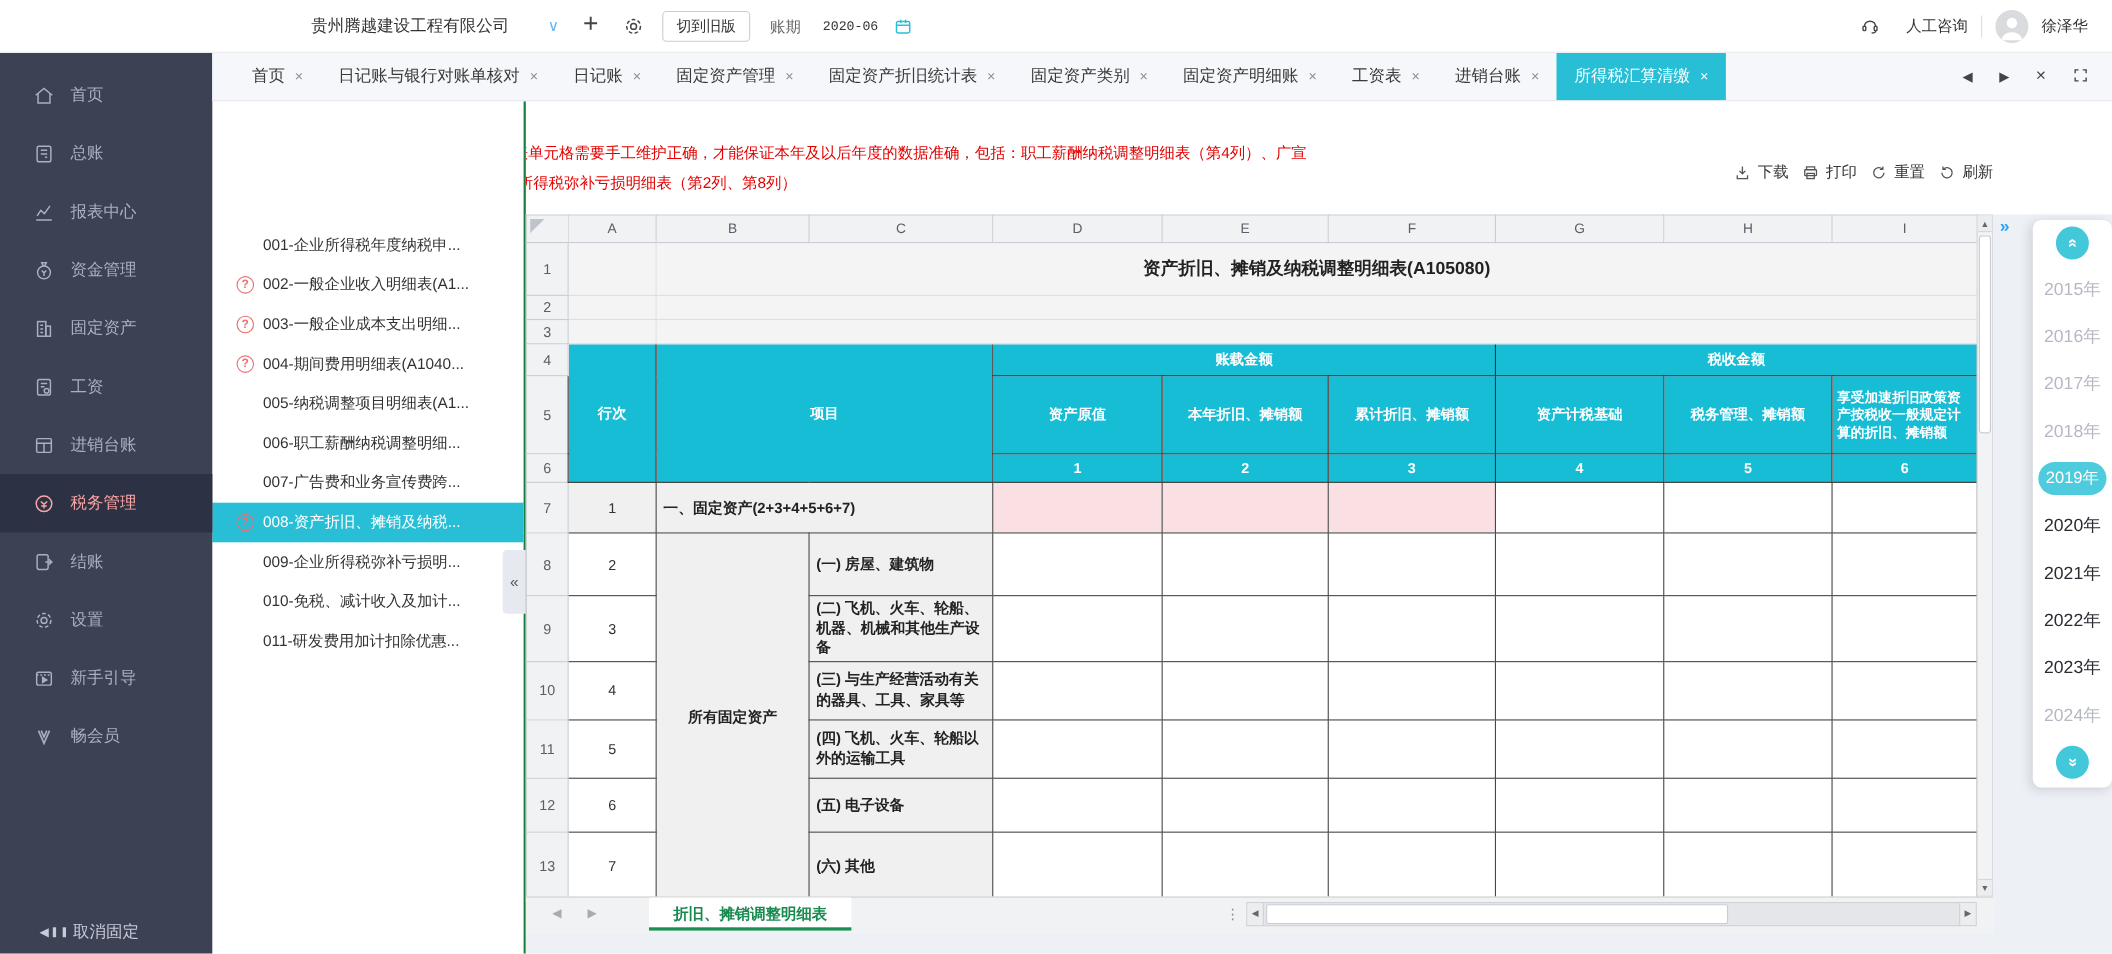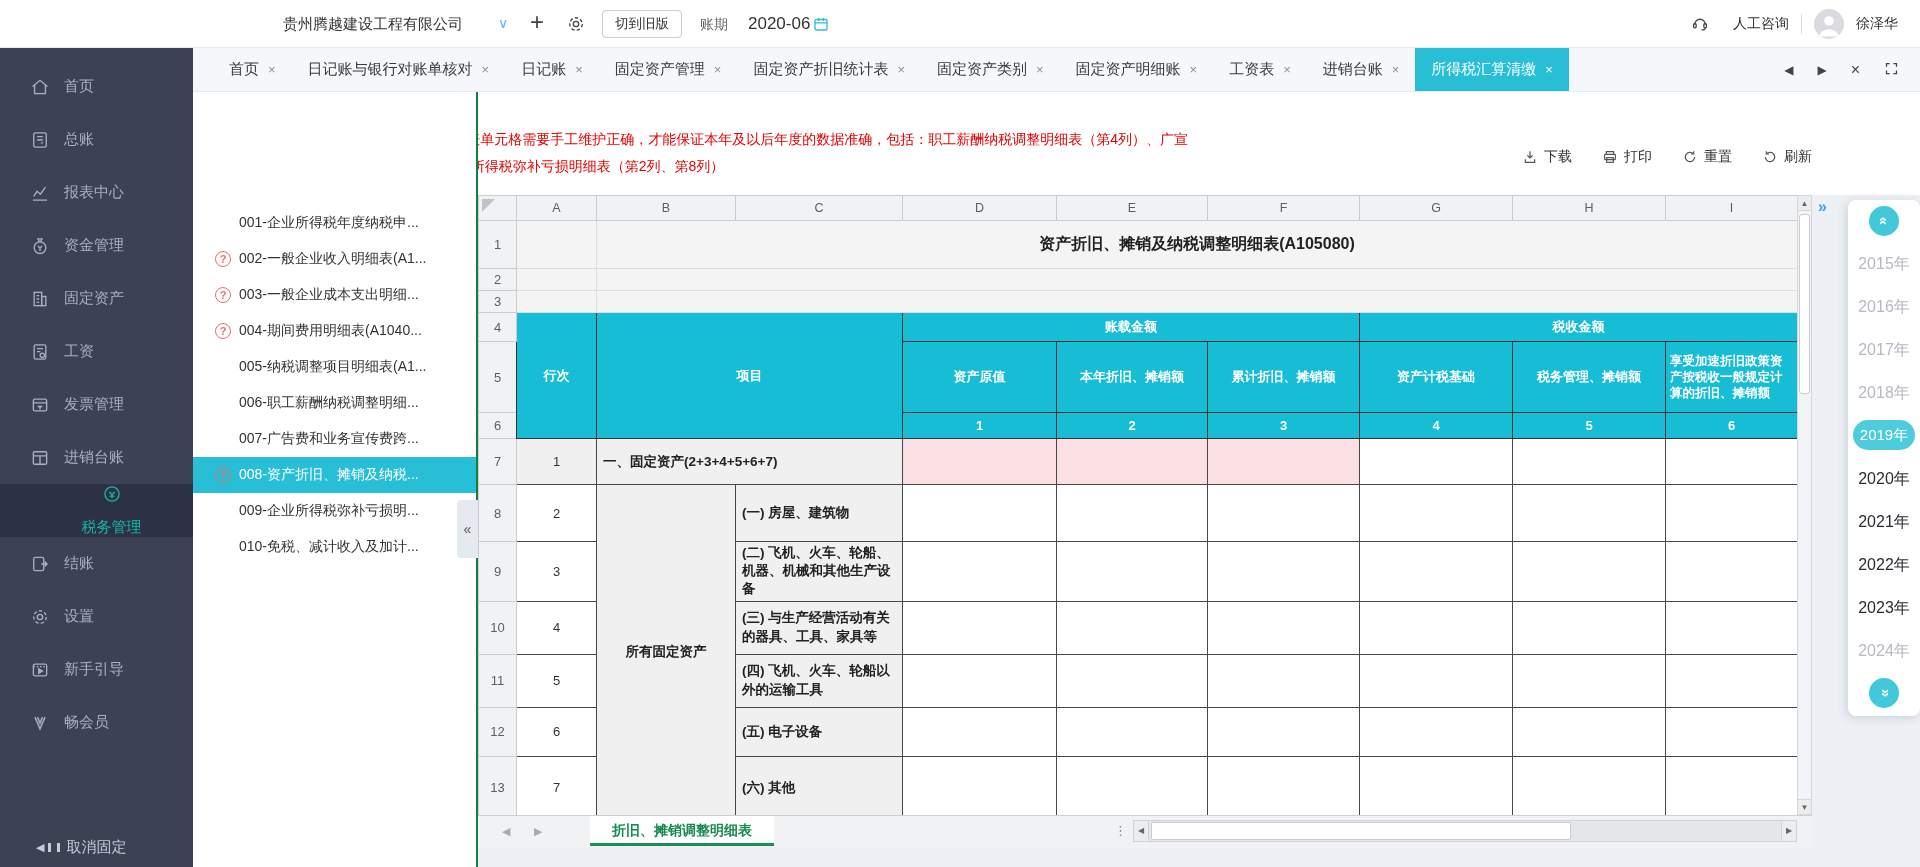--- a/index.html
+++ b/index.html
@@ -14,21 +14,21 @@
   .logo-icon { position:absolute; left:22px; top:10px; }
   .logo-title { position:absolute; left:54px; top:13px; font-size:16px; font-weight:bold; letter-spacing:1px; }
   .logo-sub { position:absolute; left:12px; top:33px; font-size:10px; }
   .company { position:absolute; left:283px; top:0; height:48px; line-height:48px; font-size:15px; color:#333; }
   .chev { position:absolute; left:498px; top:0; height:48px; line-height:46px; color:#64B5F2; font-size:14px; cursor:pointer; }
   .tb-plus { position:absolute; left:530px; top:0; height:48px; line-height:44px; font-size:24px; color:#444; cursor:pointer; }
   .tb-gear { position:absolute; left:566px; top:14px; cursor:pointer; color:#444; }
   .old-ver { position:absolute; left:602px; top:10px; height:28px; padding:0 12px; line-height:26px;
     border:1px solid #c9cdd4; border-radius:4px; background:#fff; font-size:13.5px; color:#333; cursor:pointer; }
   .period-label { position:absolute; left:700px; top:0; height:48px; line-height:48px; font-size:14px; color:#666; }
-  .period-value { position:absolute; left:748px; top:0; height:48px; line-height:48px; font-size:17px; color:#333; cursor:pointer; }
+  .period-value { position:absolute; left:748px; top:0; height:48px; line-height:48px; font-size:12px; color:#333; cursor:pointer;font-family:Liberation Mono, monospace; }
   .cal-icon { position:absolute; left:812px; top:15px; cursor:pointer; }
   .topbar-right { position:absolute; right:22px; top:0; height:48px; display:flex; align-items:center; gap:12px; }
   .support { display:flex; align-items:center; gap:24px; font-size:14px; color:#333; cursor:pointer; }
   .tb-divider { width:1px; height:20px; background:#ddd; }
   .avatar { width:30px; height:30px; border-radius:50%; background:#d9dbde; position:relative; overflow:hidden; cursor:pointer; }
   .uname { font-size:14px; color:#333; cursor:pointer; }
 
   
   .tabbar { position:absolute; left:193px; top:48px; width:1727px; height:44px; background:#F5F7FA;
     border-bottom:1px solid #e6e9f0; display:flex; align-items:stretch; padding-left:20px; z-index:4; }
@@ -38,30 +38,30 @@
   .tab.active .x { color:#fff; }
   .tab-ctrls { position:absolute; right:10px; top:0; height:44px; display:flex; align-items:center; gap:2px; }
   .tab-ctrls span { padding:0 11px; font-size:12px; color:#444; cursor:pointer; }
   .tab-ctrls .big { font-size:16px; }
 
   
   .sidebar { position:absolute; left:0; top:48px; width:193px; height:819px; background:#3C4154; z-index:3; padding-top:12px; }
   .s-item { height:53px; display:flex; align-items:center; gap:14px; padding-left:30px;
     color:#A9B0C3; font-size:15px; cursor:pointer; }
   .s-item svg { flex:0 0 auto; }
-  .s-item.active { background:#2D3144; color:#14b8a6;flex-direction:column; }
+  .s-item.active { background:#2D3144; color:#fca5a5; }
   .unpin { position:absolute; left:36px; top:790px; display:flex; align-items:center; gap:4px;
     color:#C6CBD8; font-size:15px; cursor:pointer; }
   .unpin .tri { font-size:11px; }
   .unpin .bar { display:inline-block; width:3px; height:9px; background:#C6CBD8; margin-right:2px; }
 
   
   .content { position:absolute; left:193px; top:92px; width:1727px; height:775px; background:#fff; }
   .warning { position:absolute; left:18px; top:34px; width:990px; font-size:14px; line-height:27px; color:#E30000; }
-  .toolbar { position:absolute; right:108px; top:56px; display:flex; gap:30px; }
+  .toolbar { position:absolute; right:108px; top:56px; display:flex; gap:12px; }
   .tool { display:flex; align-items:center; gap:6px; font-size:14px; color:#333; cursor:pointer; }
   .tool svg { color:#555; }
 
   
   .report-list { position:absolute; left:0; top:0; width:285px; height:775px; background:#fff;
     border-right:2px solid #15803d; padding-top:113px; }
   .r-item { height:36px; display:flex; align-items:center; font-size:14px; color:#333; cursor:pointer; padding-left:22px; }
   .r-item .help { width:16px; height:16px; border:1.5px solid #E9706E; border-radius:50%; color:#E9706E;
     font-size:11px; font-weight:bold; line-height:14px; text-align:center; margin-right:8px; flex:0 0 auto; }
   .r-item .sp { width:24px; flex:0 0 auto; }
@@ -277,27 +277,20 @@
     <div class="s-item">
       <svg width="20" height="20" viewBox="0 0 24 24" fill="none" stroke="currentColor" stroke-width="1.6">
           <rect x="5" y="3.5" width="14" height="17" rx="2"></rect>
           <path d="M8.5 8h7M8.5 11.5h4"></path>
           <circle cx="14.8" cy="16" r="2.6"></circle>
         </svg>
       <span>工资</span>
     </div>
     <div class="s-item">
       <svg width="20" height="20" viewBox="0 0 24 24" fill="none" stroke="currentColor" stroke-width="1.6">
-          <rect x="4" y="5" width="16" height="14" rx="2"></rect>
-          <path d="M4 9.5h16M9.5 13l2.5 2.5 2.5-2.5M12 13v4.5"></path>
-        </svg>
-      <span>发票管理</span>
-    </div>
-    <div class="s-item">
-      <svg width="20" height="20" viewBox="0 0 24 24" fill="none" stroke="currentColor" stroke-width="1.6">
           <rect x="4" y="4.5" width="16" height="15" rx="1.5"></rect>
           <path d="M4 9.5h16M12 9.5v10"></path>
         </svg>
       <span>进销台账</span>
     </div>
     <div class="s-item active">
       <svg width="20" height="20" viewBox="0 0 24 24" fill="none" stroke="currentColor" stroke-width="1.6">
           <circle cx="12" cy="12" r="8.5"></circle>
           <path d="M8.5 9.5l3.5 3 3.5-3M12 12.5V17M9 14.5h6"></path>
         </svg>
@@ -408,20 +401,24 @@
           <span>008-资产折旧、摊销及纳税...</span>
         </div>
       <div class="r-item">
           <span class="sp"></span>
           <span>009-企业所得税弥补亏损明...</span>
         </div>
       <div class="r-item">
           <span class="sp"></span>
           <span>010-免税、减计收入及加计...</span>
         </div>
+      <div class="r-item">
+          <span class="sp"></span>
+          <span>011-研发费用加计扣除优惠...</span>
+        </div>
     </div>
     <div class="collapse-handle">
         <span>«</span>
       </div>
 
     <div class="sheet">
       <table class="grid">
         <colgroup>
           <col style="width:38px">
             <col style="width:80px">

